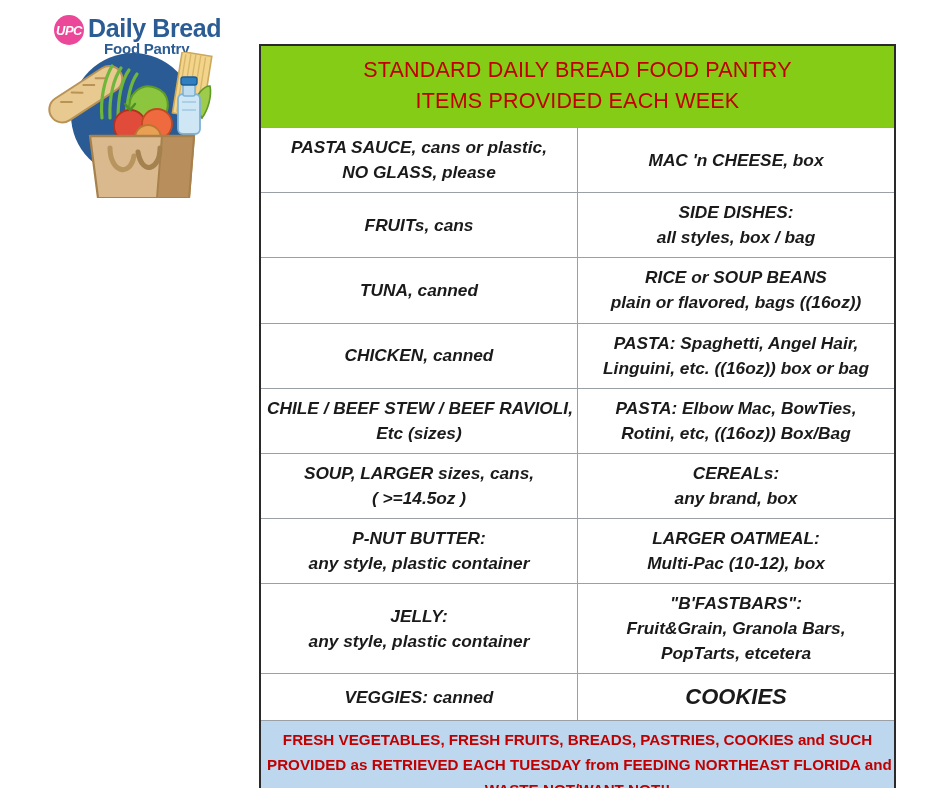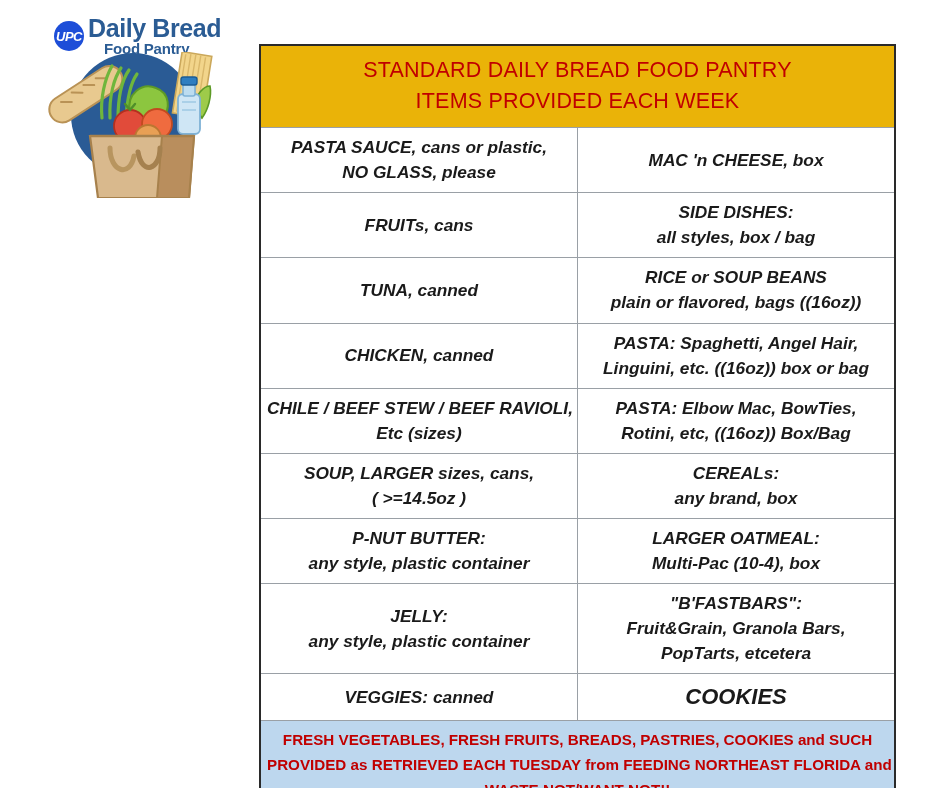--- a/index.html
+++ b/index.html
@@ -26,25 +26,25 @@
   #logo-wordmark {
     position: absolute;
     left: 0;
     top: 6px;
     width: 215px;
     height: 46px;
   }
   #upc-badge {
     position: absolute;
     left: 28px;
-    top: 7px;
+    top: 1px;
     width: 30px;
     height: 30px;
     border-radius: 50%;
-    background: #1d4ed8;
+    background: #ec4899;
     color: #ffffff;
     font-size: 13px;
     font-weight: bold;
     font-style: italic;
     letter-spacing: -0.5px;
     display: flex;
     align-items: center;
     justify-content: center;
     line-height: 1;
   }
@@ -85,21 +85,21 @@
     border-collapse: collapse;
     table-layout: fixed;
     border: 2px solid #2a2a2a;
   }
   #pantry-table td {
     border: 1px solid #9aa0a6;
     padding: 0;
     vertical-align: middle;
   }
   #table-title-cell {
-    background: #eab308;
+    background: #84cc16;
     color: #c00000;
     text-align: center;
     font-size: 21.5px;
     font-weight: normal;
     letter-spacing: 0.2px;
     line-height: 1.42;
     padding: 9px 4px 11px 4px !important;
     border: 1px solid #9aa0a6;
     margin-top: 20px;
   }
@@ -262,21 +262,21 @@
       </td>
     </tr>
 
     <tr>
       <td class="item-cell col-left">
         <span class="ln">P-NUT BUTTER:</span>
         <span class="ln">any style, plastic container</span>
       </td>
       <td class="item-cell col-right">
         <span class="ln">LARGER OATMEAL:</span>
-        <span class="ln">Multi-Pac (10-4), box</span>
+        <span class="ln">Multi-Pac (10-12), box</span>
       </td>
     </tr>
 
     <tr>
       <td class="item-cell col-left">
         <span class="ln">JELLY:</span>
         <span class="ln">any style, plastic container</span>
       </td>
       <td class="item-cell col-right">
         <span class="ln">"B'FASTBARS":</span>

